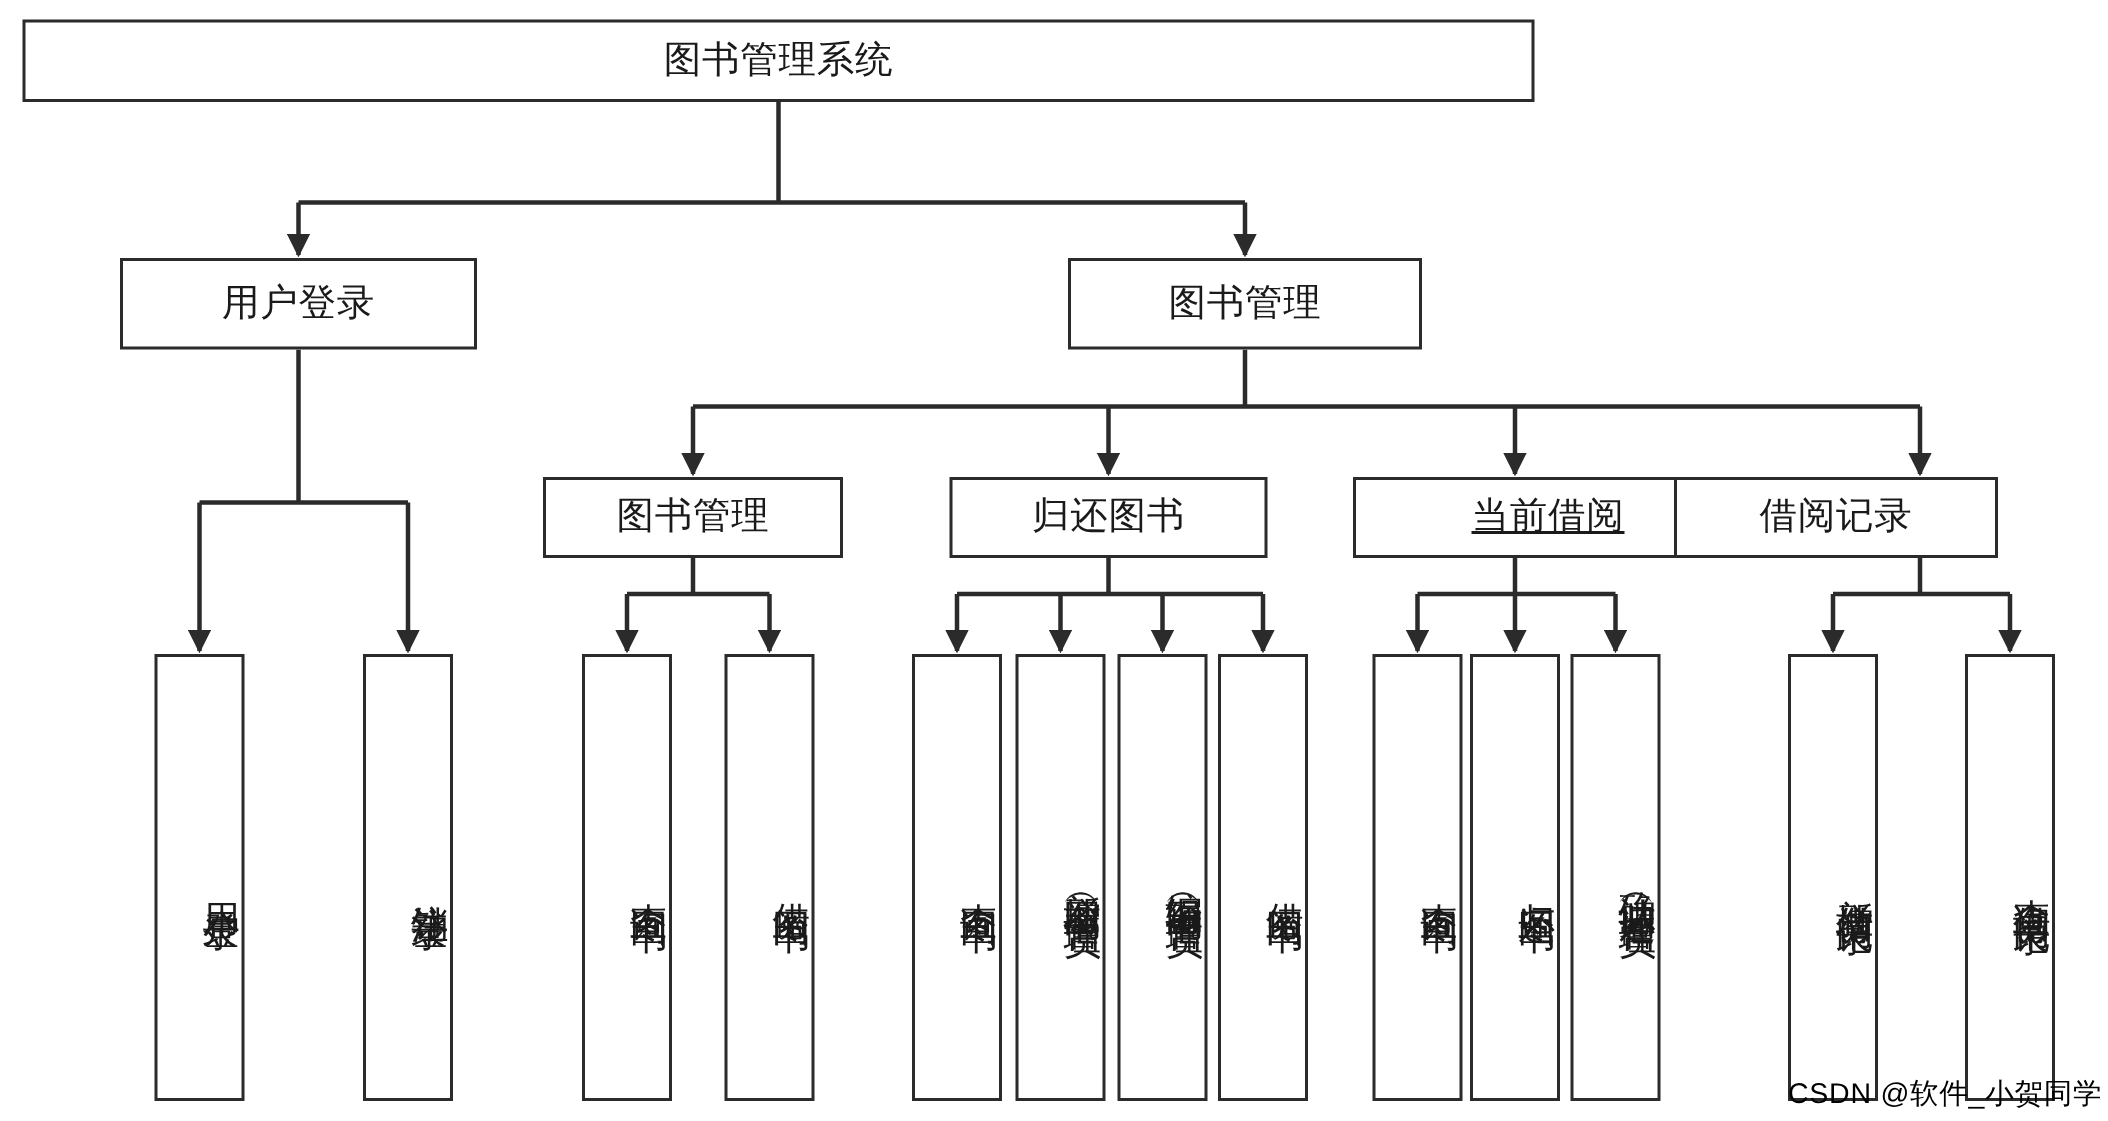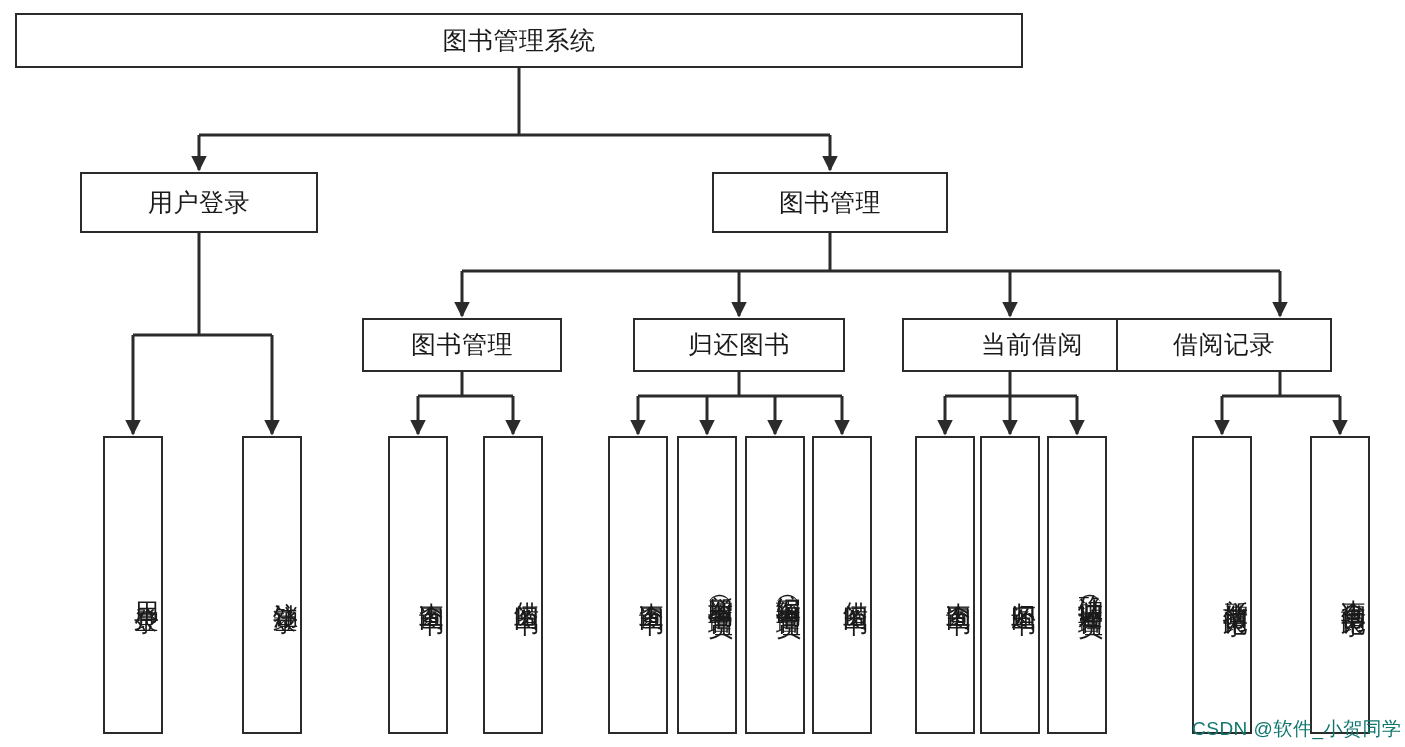--- a/index.html
+++ b/index.html
@@ -53,21 +53,21 @@
     letter-spacing: 3px;
   }
   .node.v .vlabel {
     writing-mode: vertical-rl;
     text-orientation: upright;
     white-space: nowrap;
   }
   .watermark {
     position: absolute;
     font-size: 19px;
-    color: #0f766e;
+    color: #000000;
     white-space: nowrap;
     letter-spacing: 0.5px;
   }
 </style>
 </head>
 <body>
 
 <div id="canvas">
 
   <svg id="edges" viewBox="0 0 1405 747" xmlns="http://www.w3.org/2000/svg">
@@ -122,21 +122,21 @@
       </div>
       <div class="node h" style="left: 712px; top: 172px; width: 236px; height: 61px;">
         <span class="hlabel">图书管理</span>
       </div>
       <div class="node h" style="left: 362px; top: 318px; width: 200px; height: 54px;">
         <span class="hlabel">图书管理</span>
       </div>
       <div class="node h" style="left: 633px; top: 318px; width: 212px; height: 54px;">
         <span class="hlabel">归还图书</span>
       </div>
-      <div class="node h" style="left: 902px; top: 318px; width: 260px; height: 54px;">
+      <div class="node h" style="left: 902px; top: 318px; width: 260px; height: 54px; text-decoration: underline;">
         <span class="hlabel">当前借阅</span>
       </div>
       <div class="node h" style="left: 1116px; top: 318px; width: 216px; height: 54px;">
         <span class="hlabel">借阅记录</span>
       </div>
       <div class="node v" style="left: 103px; top: 436px; width: 60px; height: 298px;">
         <span class="vlabel">用户登录</span>
       </div>
       <div class="node v" style="left: 242px; top: 436px; width: 60px; height: 298px;">
         <span class="vlabel">注销登录</span>

